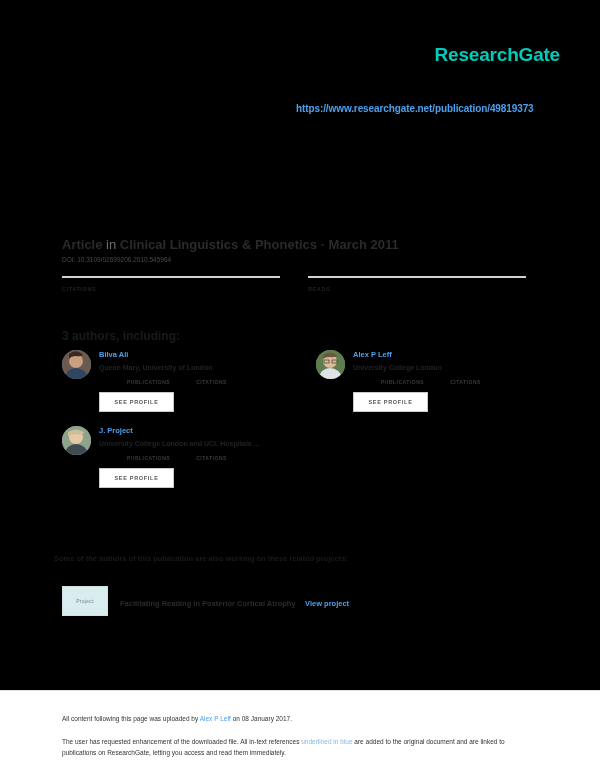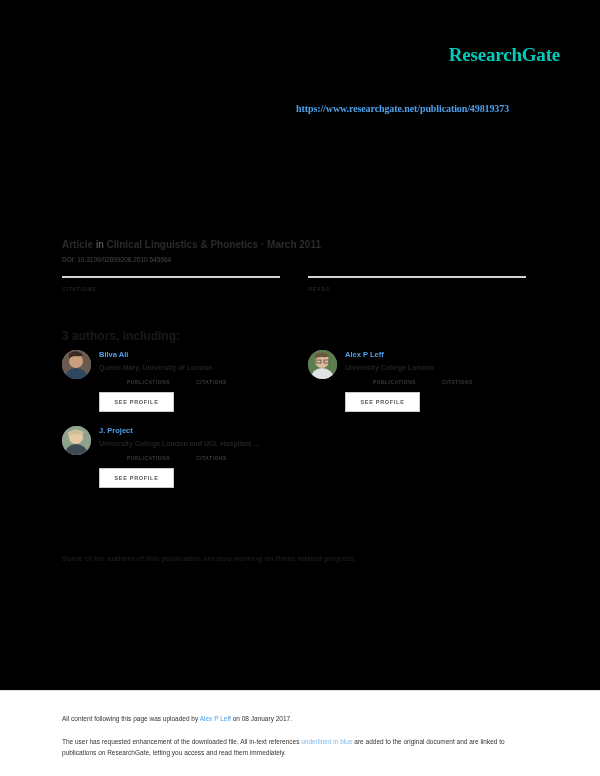--- a/index.html
+++ b/index.html
@@ -21,21 +21,20 @@
     inset: 0;
     background: #000000;
   }
 
   
   .top-band {
     position: absolute;
     left: 0; top: 0;
     width: 600px;
     height: 222px;
-    font-family: Liberation Serif, serif;
   }
   .rg-logo {
     position: absolute;
     right: 40px;
     top: 44px;
     font-size: 19px;
     font-weight: bold;
     color: #00ccbb;
     letter-spacing: -0.2px;
     white-space: nowrap;
@@ -52,21 +51,21 @@
   }
 
   
   .meta {
     position: absolute;
     left: 62px;
     top: 238px;
     width: 480px;
   }
   .meta-line {
-    font-size: 10px;
+    font-size: 13px;
     font-weight: bold;
     color: #2b2b2b;
     line-height: 13px;
     white-space: nowrap;
   }
   .meta-line .meta-in {
     color: #6e6e6e;
     font-weight: normal;
   }
   .meta-doi {
@@ -121,21 +120,21 @@
     color: #1a1a1a;
   }
   .authors-grid {
     position: absolute;
     left: 62px;
     top: 350px;
     width: 480px;
   }
   .author-row {
     display: flex;
-    gap: 28px;
+    gap: 36px;
     align-items: center;
   }
   .author {
     width: 218px;
     display: flex;
     gap: 8px;
     margin-bottom: 14px;
   }
   .avatar {
     width: 29px;
@@ -190,21 +189,21 @@
     letter-spacing: 0.7px;
     display: flex;
     align-items: center;
     justify-content: center;
     cursor: pointer;
   }
 
   
   .projects-head {
     position: absolute;
-    left: 62px;
+    left: 54px;
     top: 554px;
     font-size: 7.5px;
     font-weight: bold;
     color: #1a1a1a;
     white-space: nowrap;
   }
   .project-row {
     position: absolute;
     left: 62px;
     top: 586px;
@@ -374,20 +373,29 @@
           <div class="see-profile">SEE PROFILE</div>
         </div>
       </div>
 
       <div class="author"></div>
     </div>
   </div>
 
   <div class="projects-head">Some of the authors of this publication are also working on these related projects:</div>
 
+  <div class="project-row">
+    <div class="project-thumb">
+      <span>Project</span>
+    </div>
+    <div>
+      <span class="project-title">Facilitating Reading in Posterior Cortical Atrophy</span>
+      <span class="view-project">View project</span>
+    </div>
+  </div>
 
   <div class="footer">
     <div class="footer-line1">
       <span>All content following this page was uploaded by </span><span class="lnk">Alex P Leff</span><span> on 08 January 2017.</span>
     </div>
     <div class="footer-line2">
       <span>The user has requested enhancement of the downloaded file. All in-text references </span><span class="lnk-blue">underlined in blue</span><span> are added to the original document and are linked to publications on ResearchGate, letting you access and read them immediately.</span>
     </div>
   </div>
 

